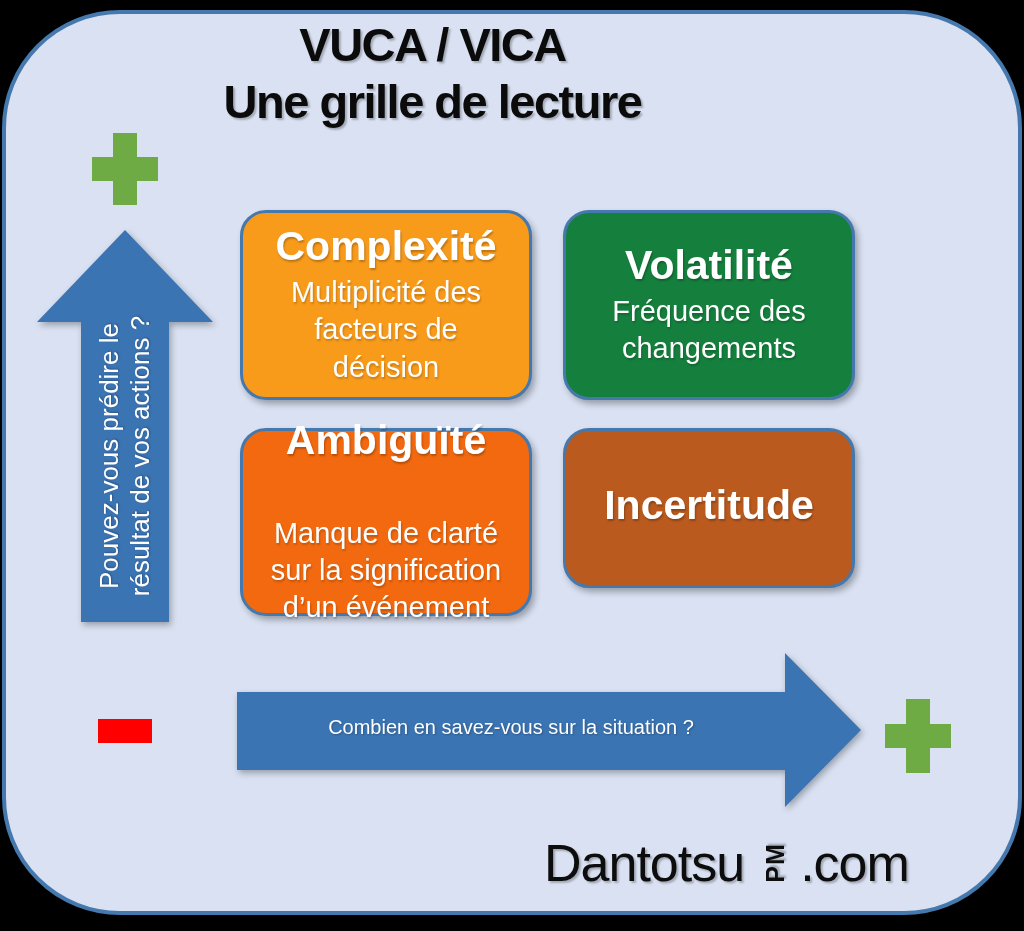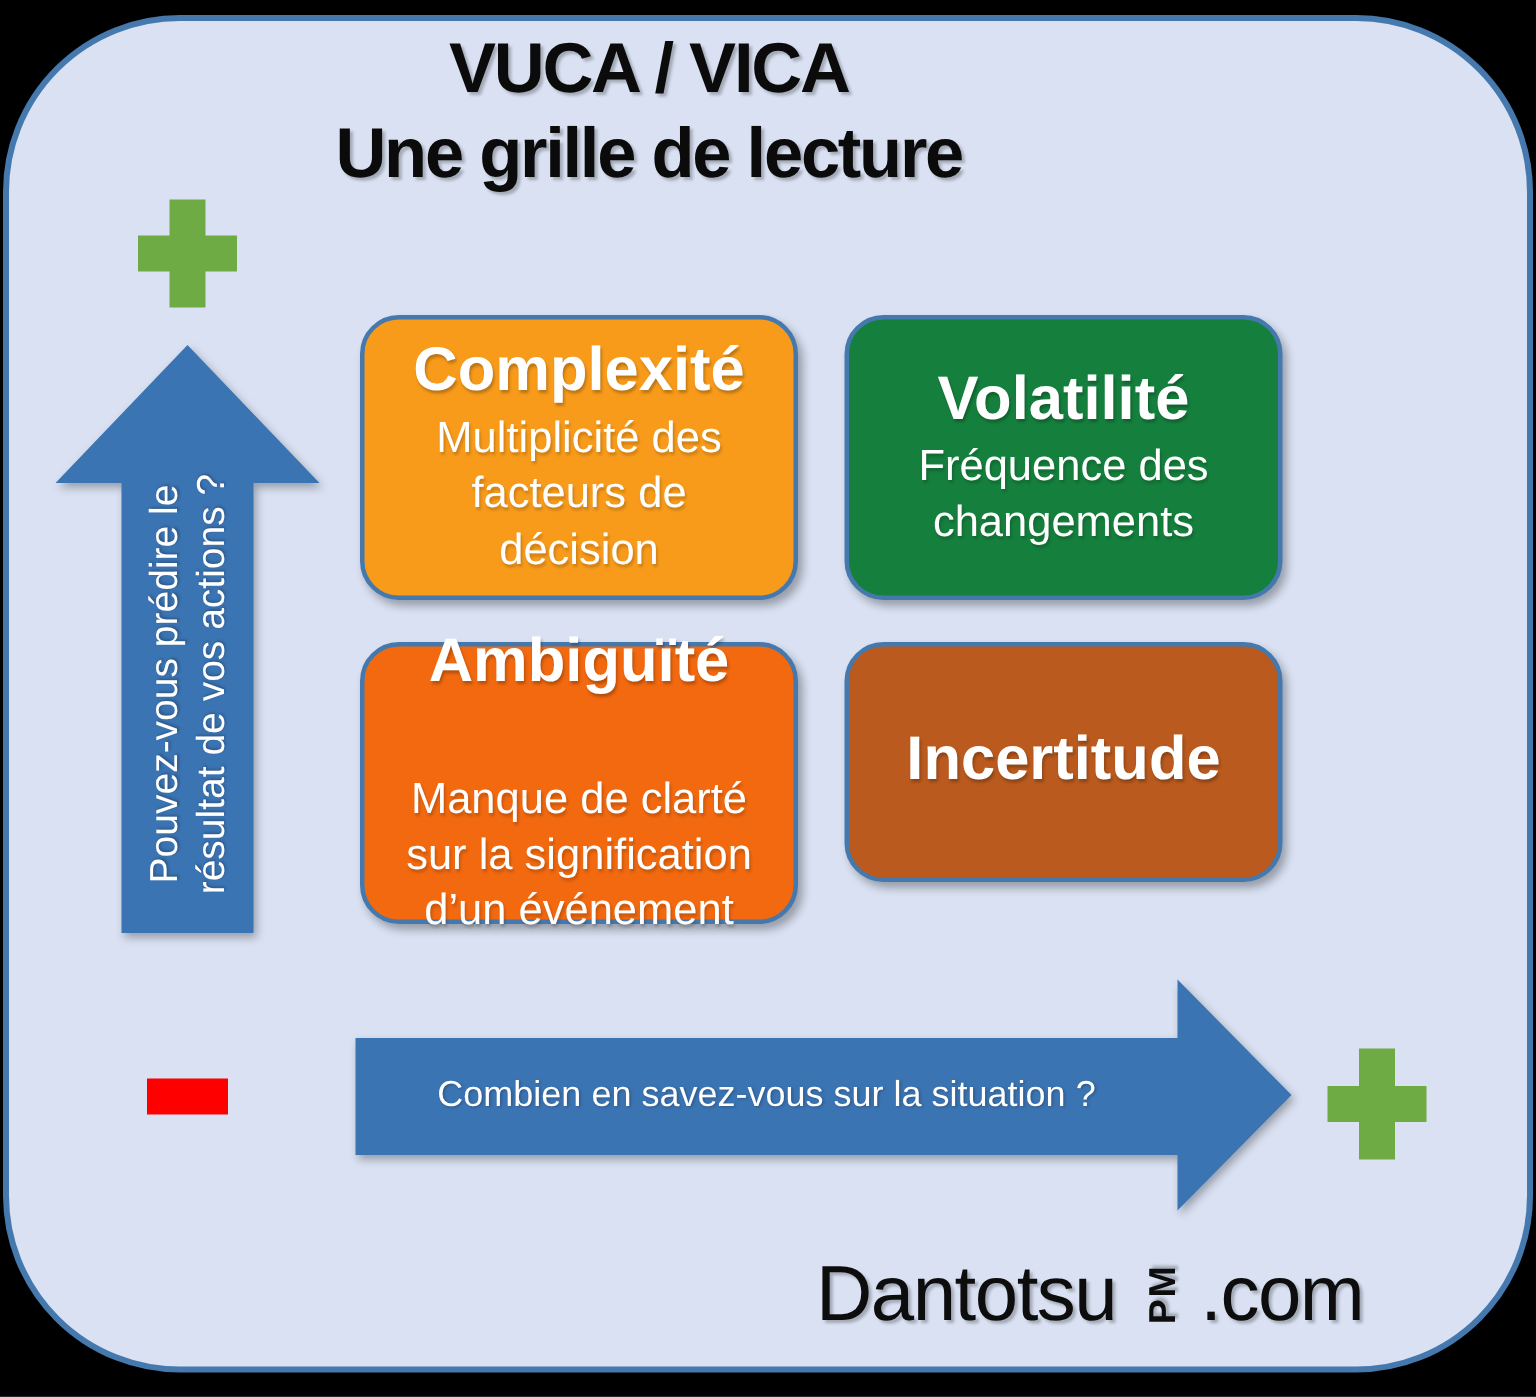--- a/index.html
+++ b/index.html
@@ -64,21 +64,21 @@
     font-size: 26px;
     line-height: 31px;
     text-shadow: 1px 1px 2px rgba(0,0,0,0.25);
   }
   .h-axis-label {
     position: absolute;
     left: 250px; top: 716px;
     width: 522px;
     text-align: center;
     color: #fff;
-    font-size: 24px;
+    font-size: 20px;
     text-shadow: 1px 1px 2px rgba(0,0,0,0.25);
   }
   .quad {
     position: absolute;
     box-sizing: border-box;
     border: 3px solid #4579AE;
     border-radius: 26px;
     display: flex;
     flex-direction: column;
     align-items: center;

